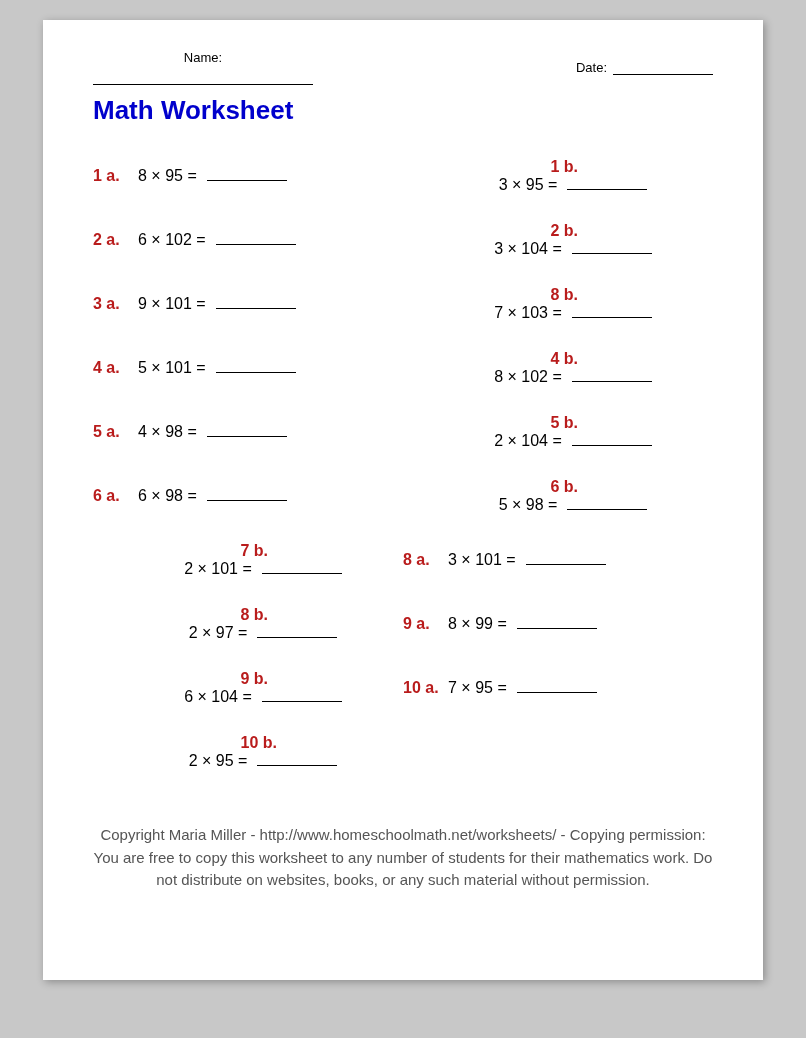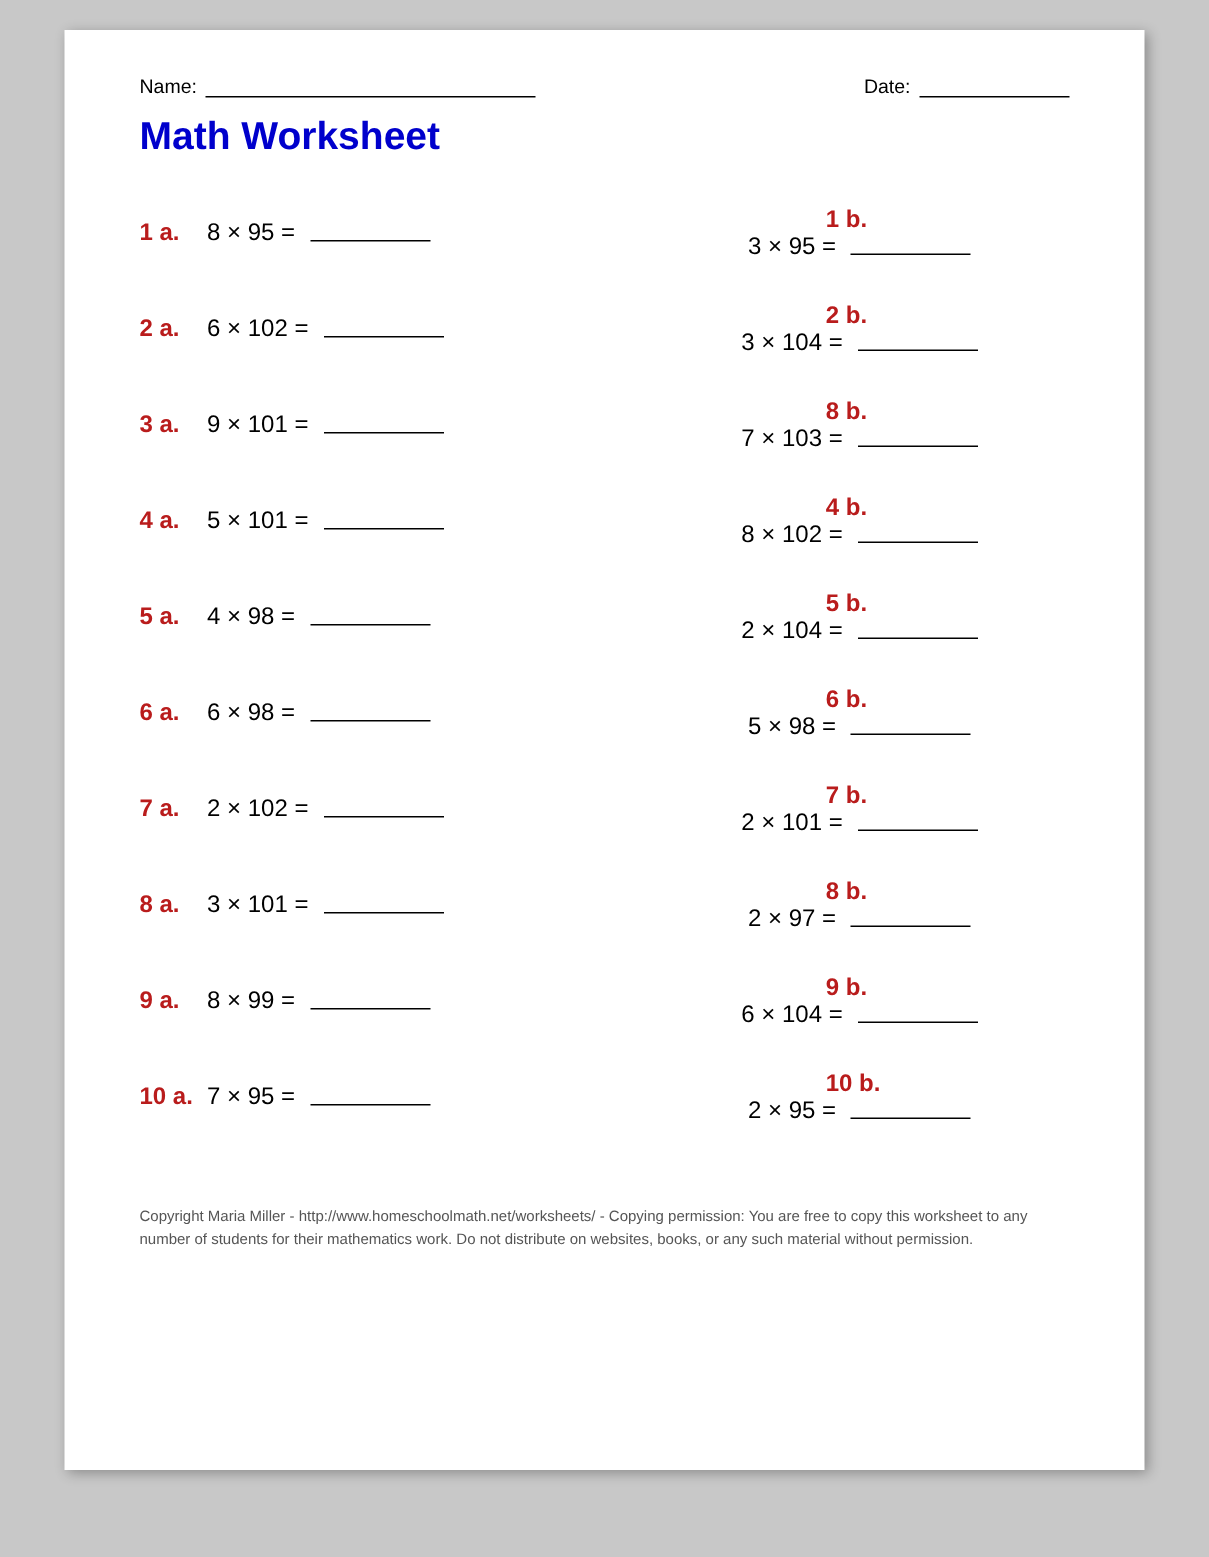--- a/index.html
+++ b/index.html
@@ -24,20 +24,21 @@
       display: flex;
       justify-content: space-between;
       margin-bottom: 10px;
       font-size: 13px;
       color: #000;
     }
     .name-field {
       display: flex;
       align-items: center;
       gap: 6px;
+      flex-direction: column;
     }
     .name-line {
       display: inline-block;
       width: 220px;
       border-bottom: 1px solid #000;
       height: 14px;
     }
     .date-field {
       display: flex;
       align-items: center;
@@ -82,22 +83,23 @@
     }
     .answer-line {
       display: inline-block;
       width: 80px;
       border-bottom: 1px solid #000;
       height: 14px;
       margin-left: 4px;
     }
     .footer {
       margin-top: 30px;
-      font-size: 10px;
+      font-size: 15px;
       color: #555;
+      text-align: center;
       line-height: 1.5;
       border-top: none;
       padding-top: 10px;
     }
     .col-b {
       padding-left: 30px;
       flex-direction: column;
     }
   </style>
 </head>
@@ -185,26 +187,20 @@
       <span class="problem-expr">
         6  ×  98  = <span class="answer-line"></span>
       </span>
     </div>
       <div class="problem-row col-b">
       <span class="problem-label">6 b.</span>
       <span class="problem-expr">
         5  ×  98  = <span class="answer-line"></span>
       </span>
     </div>
-      <div class="problem-row">
-      <span class="problem-label">7 a.</span>
-      <span class="problem-expr">
-        2  ×  102  = <span class="answer-line"></span>
-      </span>
-    </div>
       <div class="problem-row col-b">
       <span class="problem-label">7 b.</span>
       <span class="problem-expr">
         2  ×  101  = <span class="answer-line"></span>
       </span>
     </div>
       <div class="problem-row">
       <span class="problem-label">8 a.</span>
       <span class="problem-expr">
         3  ×  101  = <span class="answer-line"></span>

